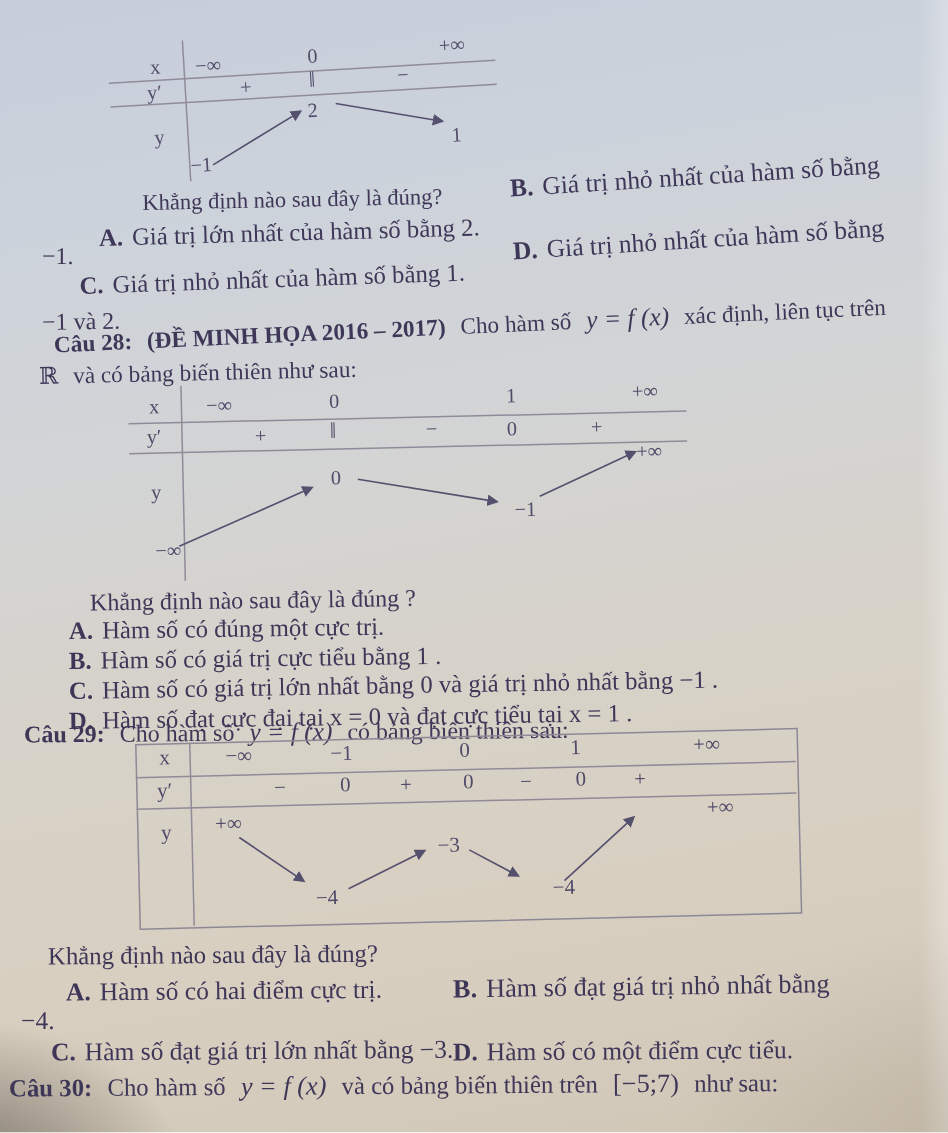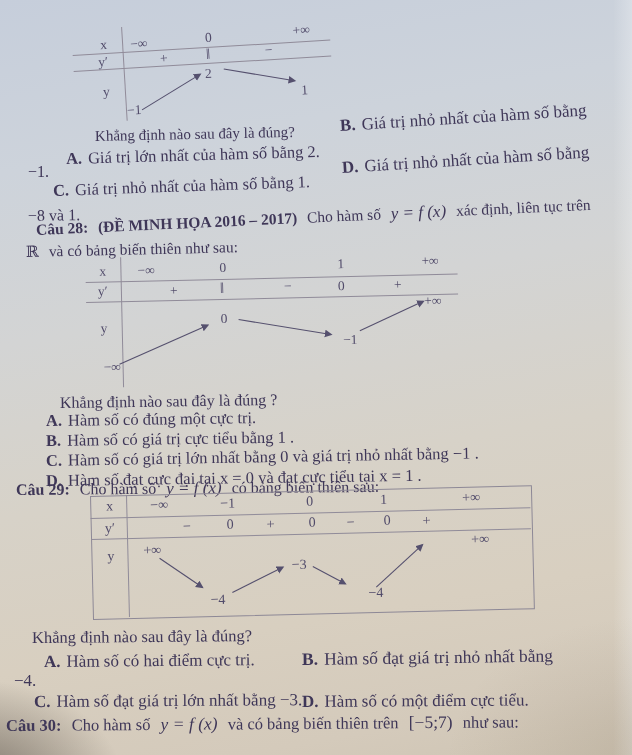--- a/index.html
+++ b/index.html
@@ -69,21 +69,21 @@
   <div class="line" style="left:342px;top:158px;font-size:17px;transform:rotate(-3.6deg);">
     <span class="b">D.</span><span class="sp">Giá trị nhỏ nhất của hàm số bằng</span>
   </div>
   <div class="line" style="left:28px;top:163px;font-size:16px;">
     <span>−1.</span>
   </div>
   <div class="line" style="left:53px;top:182px;font-size:16.5px;transform:rotate(-2deg);">
     <span class="b">C.</span><span class="sp">Giá trị nhỏ nhất của hàm số bằng 1.</span>
   </div>
   <div class="line" style="left:28px;top:207px;font-size:16px;transform:rotate(-1deg);">
-    <span>−8 và 1.</span>
+    <span>−1 và 2.</span>
   </div>
 
   <div class="line" style="left:36px;top:220px;font-size:15.5px;transform:rotate(-2.6deg);">
     <span class="b">Câu 28:</span>
     <span class="b sp">(ĐỀ MINH HỌA 2016 – 2017)</span>
     <span class="sp">Cho hàm số</span>
     <span class="it sp" style="font-size:17px;">y = f (x)</span>
     <span class="sp">xác định, liên tục trên</span>
   </div>
   <div class="line" style="left:26px;top:243px;font-size:15.5px;transform:rotate(-1.3deg);">

